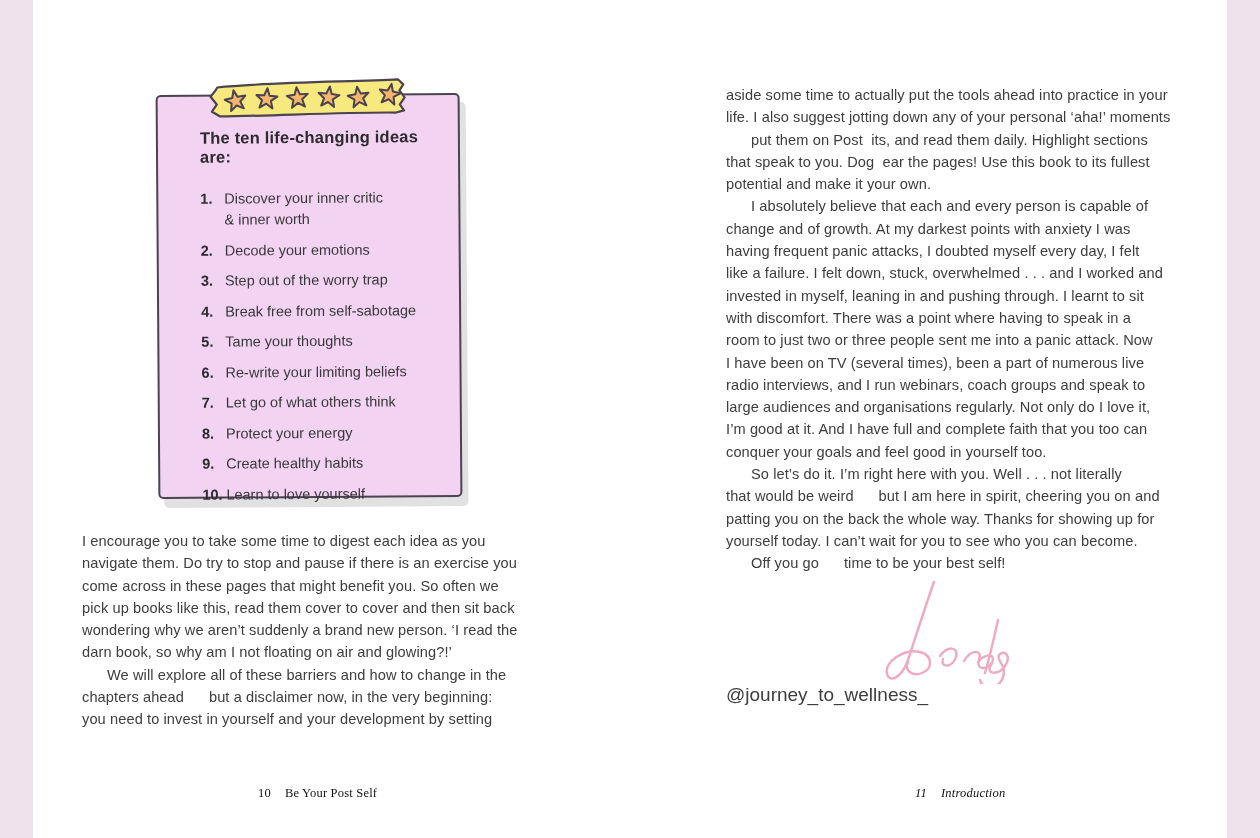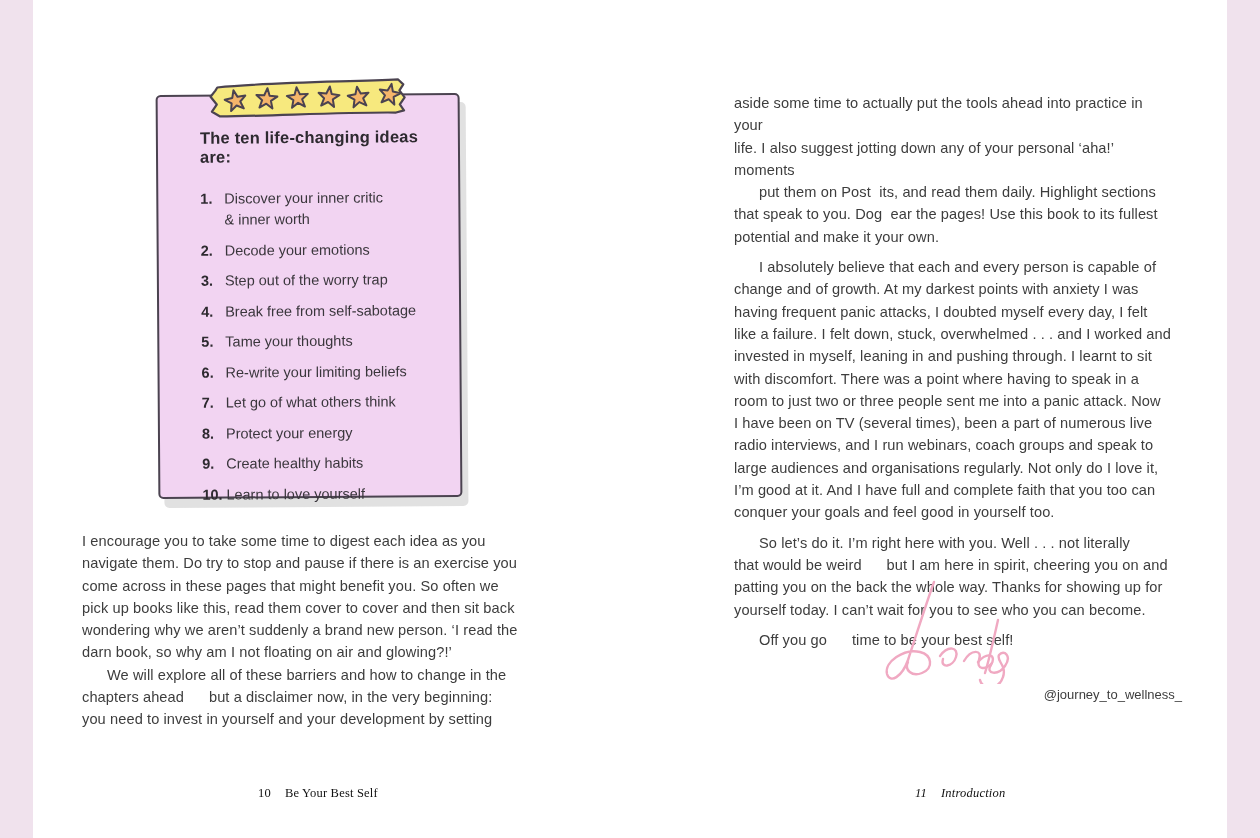--- a/index.html
+++ b/index.html
@@ -33,28 +33,28 @@
     transform:translateX(-50%) rotate(-1.2deg);
   }
 
   
   .bodytext{
     font-size:14.6px;line-height:22.3px;white-space:pre-wrap;
     color:#3d3d3d;letter-spacing:0.1px;
   }
   .left-body{position:absolute;left:82px;top:530px;width:462px;}
   .right-col{position:absolute;left:726px;top:84px;width:456px;}
-  .right-col p{margin:8px;}
+  .right-col p{margin:0;}
 
   
   .signature{position:absolute;left:878px;top:576px;width:156px;height:108px;}
   .sr-only{position:absolute;width:1px;height:1px;overflow:hidden;clip:rect(0 0 0 0);}
   .handles{
-    position:absolute;left:726px;top:684px;width:456px;text-align:right;
-    font-size:13px;line-height:22.3px;color:#3d3d3d;
+    position:absolute;left:726px;top:684px;width:456px;text-align:left;
+    font-size:19px;line-height:22.3px;color:#3d3d3d;
   }
 
   
   .footer{
     position:absolute;top:786px;font-family:"Liberation Serif",serif;
     font-size:12.5px;color:#111111;letter-spacing:0.2px;
   }
   .footer .num{margin-right:14px;margin-top:27px;}
   .footer.fleft{left:258px;}
   .footer.fright{left:915px;font-style:italic;}
@@ -134,21 +134,21 @@
 navigate them. Do try to stop and pause if there is an exercise you
 come across in these pages that might benefit you. So often we
 pick up books like this, read them cover to cover and then sit back
 wondering why we aren’t suddenly a brand new person. ‘I read the
 darn book, so why am I not floating on air and glowing?!’
       We will explore all of these barriers and how to change in the
 chapters ahead      but a disclaimer now, in the very beginning:
 you need to invest in yourself and your development by setting</div>
 
   <div class="footer fleft">
-    <span class="num">10</span><span>Be Your Best Self</span>
+    <span class="num">10</span><span>Be Your Post Self</span>
   </div>
 
   <div class="right-col">
     <p class="bodytext">aside some time to actually put the tools ahead into practice in your
 life. I also suggest jotting down any of your personal ‘aha!’ moments
       put them on Post  its, and read them daily. Highlight sections
 that speak to you. Dog  ear the pages! Use this book to its fullest
 potential and make it your own.</p>
     <p class="bodytext">      I absolutely believe that each and every person is capable of
 change and of growth. At my darkest points with anxiety I was

